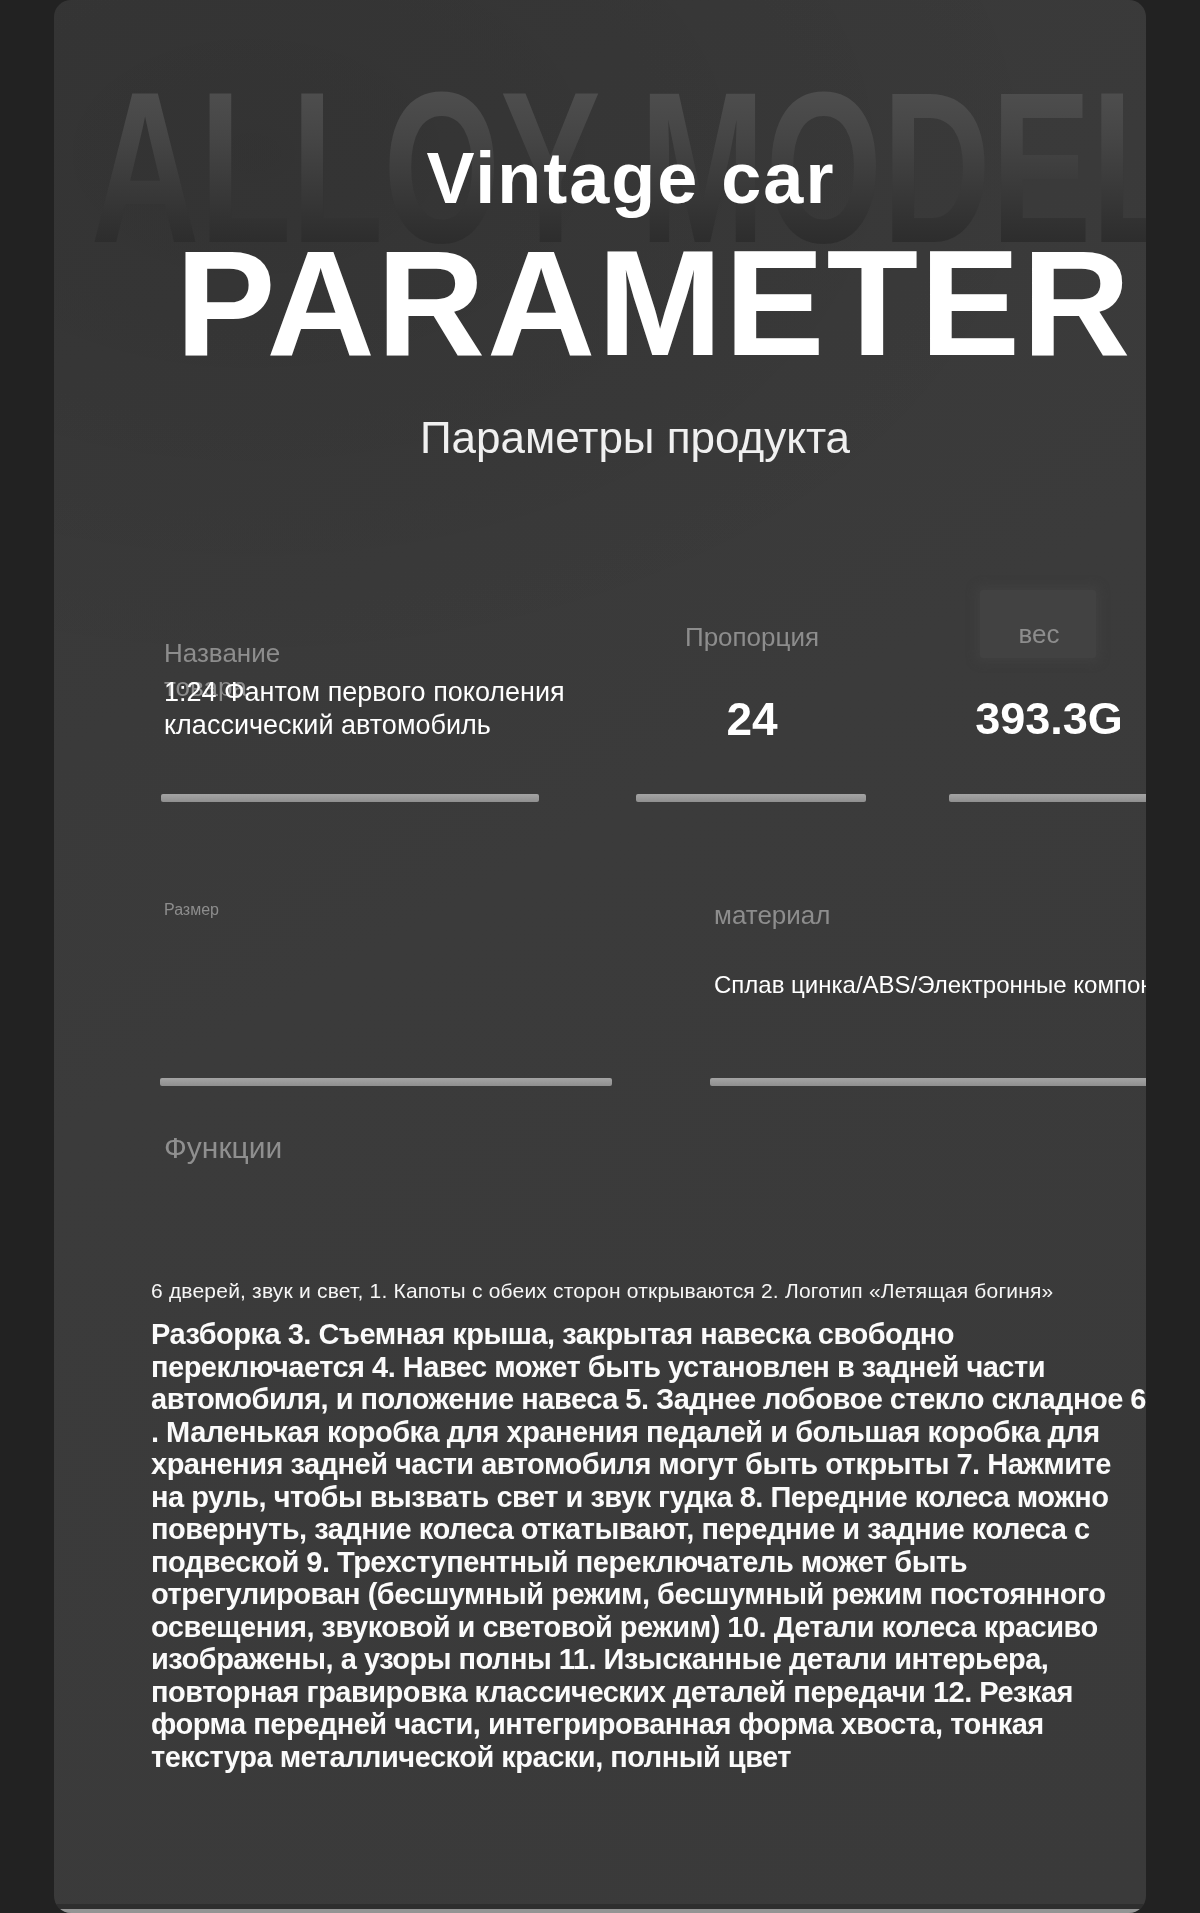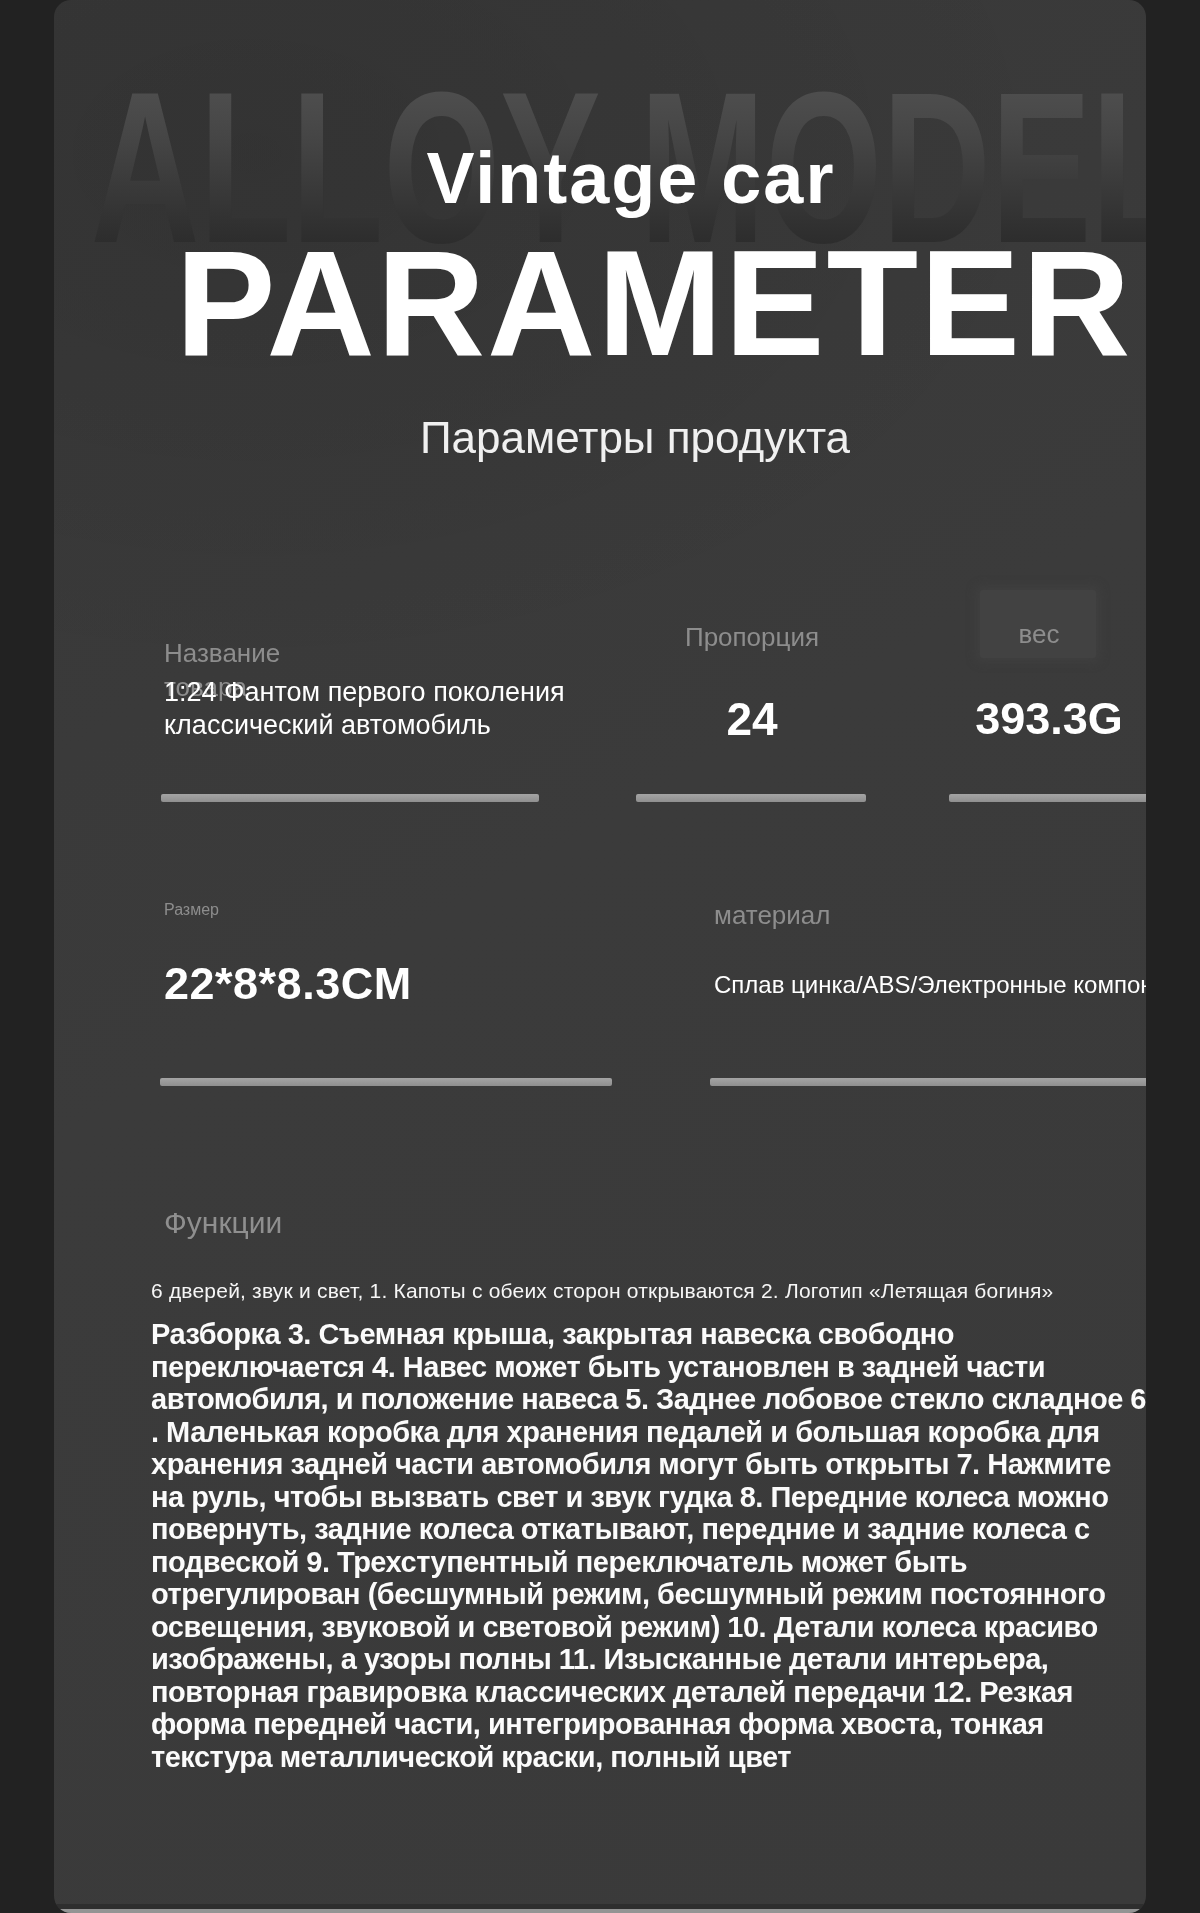--- a/index.html
+++ b/index.html
@@ -109,21 +109,21 @@
   }
   .bar-r1c1 { left: 107px; top: 794px; width: 378px; }
   .bar-r1c2 { left: 582px; top: 794px; width: 230px; }
   .bar-r1c3 { left: 895px; top: 794px; width: 229px; }
   .bar-r2c1 { left: 106px; top: 1078px; width: 452px; }
   .bar-r2c2 { left: 656px; top: 1078px; width: 447px; }
 
   
   .func-label {
     position: absolute;
-    left: 110px; top: 1206px;
+    left: 110px; top: 1131px;
     font-size: 30px;
     color: #8f8f8f;
   }
   .func-intro {
     position: absolute;
     left: 97px; top: 1279px;
     font-size: 21px;
     color: #f6f6f6;
     white-space: nowrap;
     letter-spacing: 0.2px;
@@ -164,21 +164,20 @@
   <div class="spec-value prop-value">24</div>
   <div class="spec-value weight-value">393.3G</div>
 
   <div class="divider bar-r1c1"></div>
   <div class="divider bar-r1c2"></div>
   <div class="divider bar-r1c3"></div>
 
   <div class="spec-label size-label">Размер</div>
   <div class="spec-label material-label">материал</div>
 
-  <div class="spec-value size-value">22*8*8.3CM</div>
   <div class="spec-value material-value">Сплав цинка/ABS/Электронные компоненты</div>
 
   <div class="divider bar-r2c1"></div>
   <div class="divider bar-r2c2"></div>
 
   <div class="func-label">Функции</div>
   <div class="func-intro">6 дверей, звук и свет, 1. Капоты с обеих сторон открываются 2. Логотип «Летящая богиня»</div>
   <div class="func-body">Разборка 3. Съемная крыша, закрытая навеска свободно
 переключается 4. Навес может быть установлен в задней части
 автомобиля, и положение навеса 5. Заднее лобовое стекло складное 6

